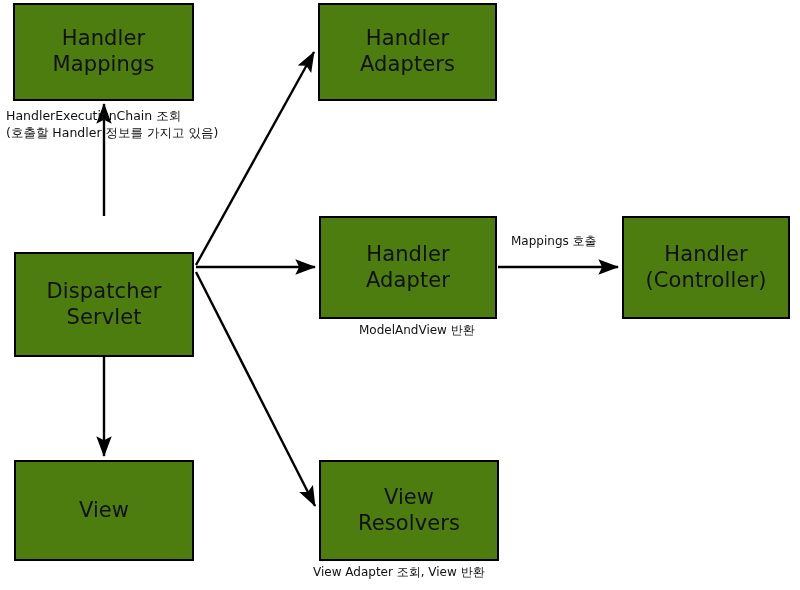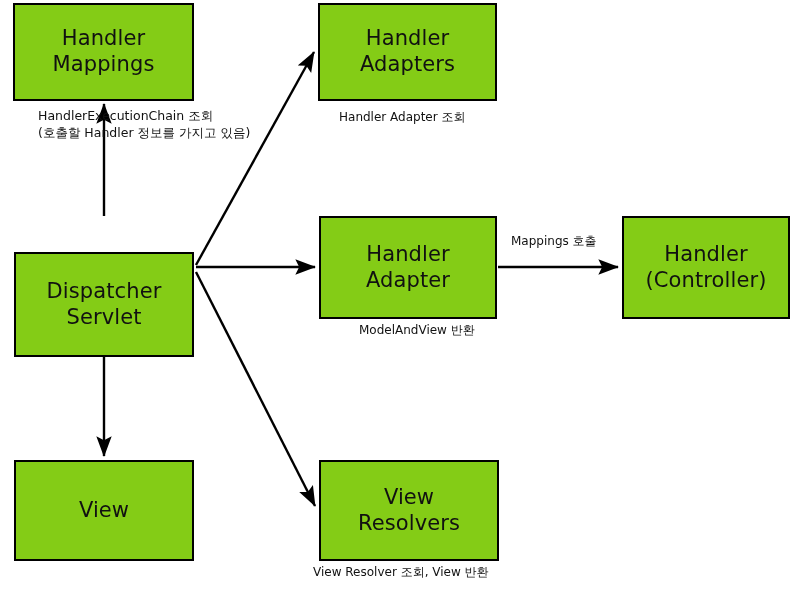--- a/index.html
+++ b/index.html
@@ -20,21 +20,21 @@
     left: 0;
     top: 0;
     width: 800px;
     height: 590px;
     pointer-events: none;
   }
   .node {
     position: absolute;
     box-sizing: border-box;
     border: 2px solid #000000;
-    background: #84cc16;
+    background: #4d7c0f;
     display: flex;
     align-items: center;
     justify-content: center;
     text-align: center;
     color: #111111;
     font-size: 21px;
     line-height: 1.22;
     font-weight: 400;
     letter-spacing: 0.1px;
   }
@@ -57,21 +57,21 @@
   
   #node-handler-mappings { left: 13px;  top: 3px;   width: 181px; height: 98px; }
   #node-handler-adapters { left: 318px; top: 3px;   width: 179px; height: 98px; }
   #node-dispatcher-servlet { left: 14px;  top: 216px; width: 180px; height: 105px; margin-top: 36px; }
   #node-handler-adapter  { left: 319px; top: 216px; width: 178px; height: 103px; }
   #node-handler-controller { left: 622px; top: 216px; width: 168px; height: 103px; }
   #node-view             { left: 14px;  top: 460px; width: 180px; height: 101px; }
   #node-view-resolvers   { left: 319px; top: 460px; width: 180px; height: 101px; }
 
   
-  #label-handler-execution-chain { left: 6px;   top: 108px; margin-left: 32px; }
+  #label-handler-execution-chain { left: 6px;   top: 108px; }
   #label-handler-adapter-lookup  { left: 339px; top: 110px; }
   #label-model-and-view          { left: 359px; top: 323px; }
   #label-handler-call            { left: 511px; top: 234px; }
   #label-view-resolver-lookup    { left: 313px; top: 565px; }
 </style>
 </head>
 <body>
 
 <div id="canvas">
 
@@ -125,21 +125,20 @@
   </div>
 
   <div class="node" id="node-view-resolvers">
     <span class="node-text">View
 Resolvers</span>
   </div>
 
   <div class="edge-label" id="label-handler-execution-chain">HandlerExecutionChain 조회
 (호출할 Handler 정보를 가지고 있음)</div>
 
-  <div class="edge-label small" id="label-handler-adapter-lookup">Handler Adapter 조회</div>
 
   <div class="edge-label small" id="label-model-and-view">ModelAndView 반환</div>
 
   <div class="edge-label small" id="label-handler-call">Mappings 호출</div>
 
-  <div class="edge-label small" id="label-view-resolver-lookup">View Resolver 조회, View 반환</div>
+  <div class="edge-label small" id="label-view-resolver-lookup">View Adapter 조회, View 반환</div>
 
 </div>
 
 </body></html>

